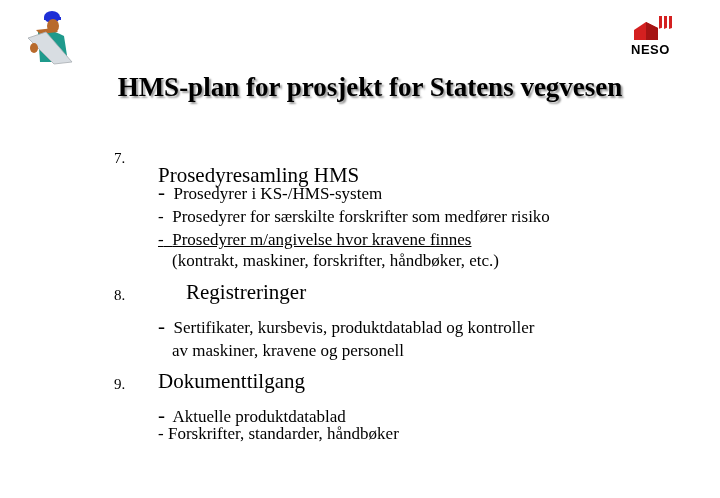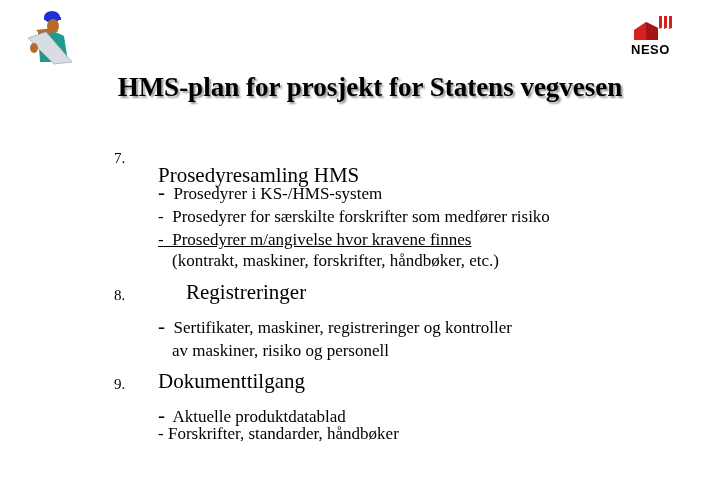--- a/index.html
+++ b/index.html
@@ -64,23 +64,23 @@
   <span>-</span>&nbsp;
   <span>Prosedyrer m/angivelse hvor kravene finnes</span>
 </div>
 <div class="abs sub" style="left:172px; top:251px;">(kontrakt, maskiner, forskrifter, håndbøker, etc.)</div>
 
 <div class="abs num" style="left:114px; top:287px;">8.</div>
 <div class="abs head" style="left:158px; top:280px;margin-left:28px;">Registreringer</div>
 
 <div class="abs sub" style="left:158px; top:314px;">
   <span class="dash-big">-</span>&nbsp;
-  <span>Sertifikater, maskiner, registreringer og kontroller</span>
+  <span>Sertifikater, kursbevis, produktdatablad og kontroller</span>
 </div>
-<div class="abs sub" style="left:172px; top:341px;">av maskiner, risiko og personell</div>
+<div class="abs sub" style="left:172px; top:341px;">av maskiner, kravene og personell</div>
 
 <div class="abs num" style="left:114px; top:376px;">9.</div>
 <div class="abs head" style="left:158px; top:369px;text-align:right;">Dokumenttilgang</div>
 
 <div class="abs sub" style="left:158px; top:403px;">
   <span class="dash-big">-</span>&nbsp;
   <span>Aktuelle produktdatablad</span>
 </div>
 <div class="abs sub" style="left:158px; top:424px;text-align:right;">
   <span>-</span>

